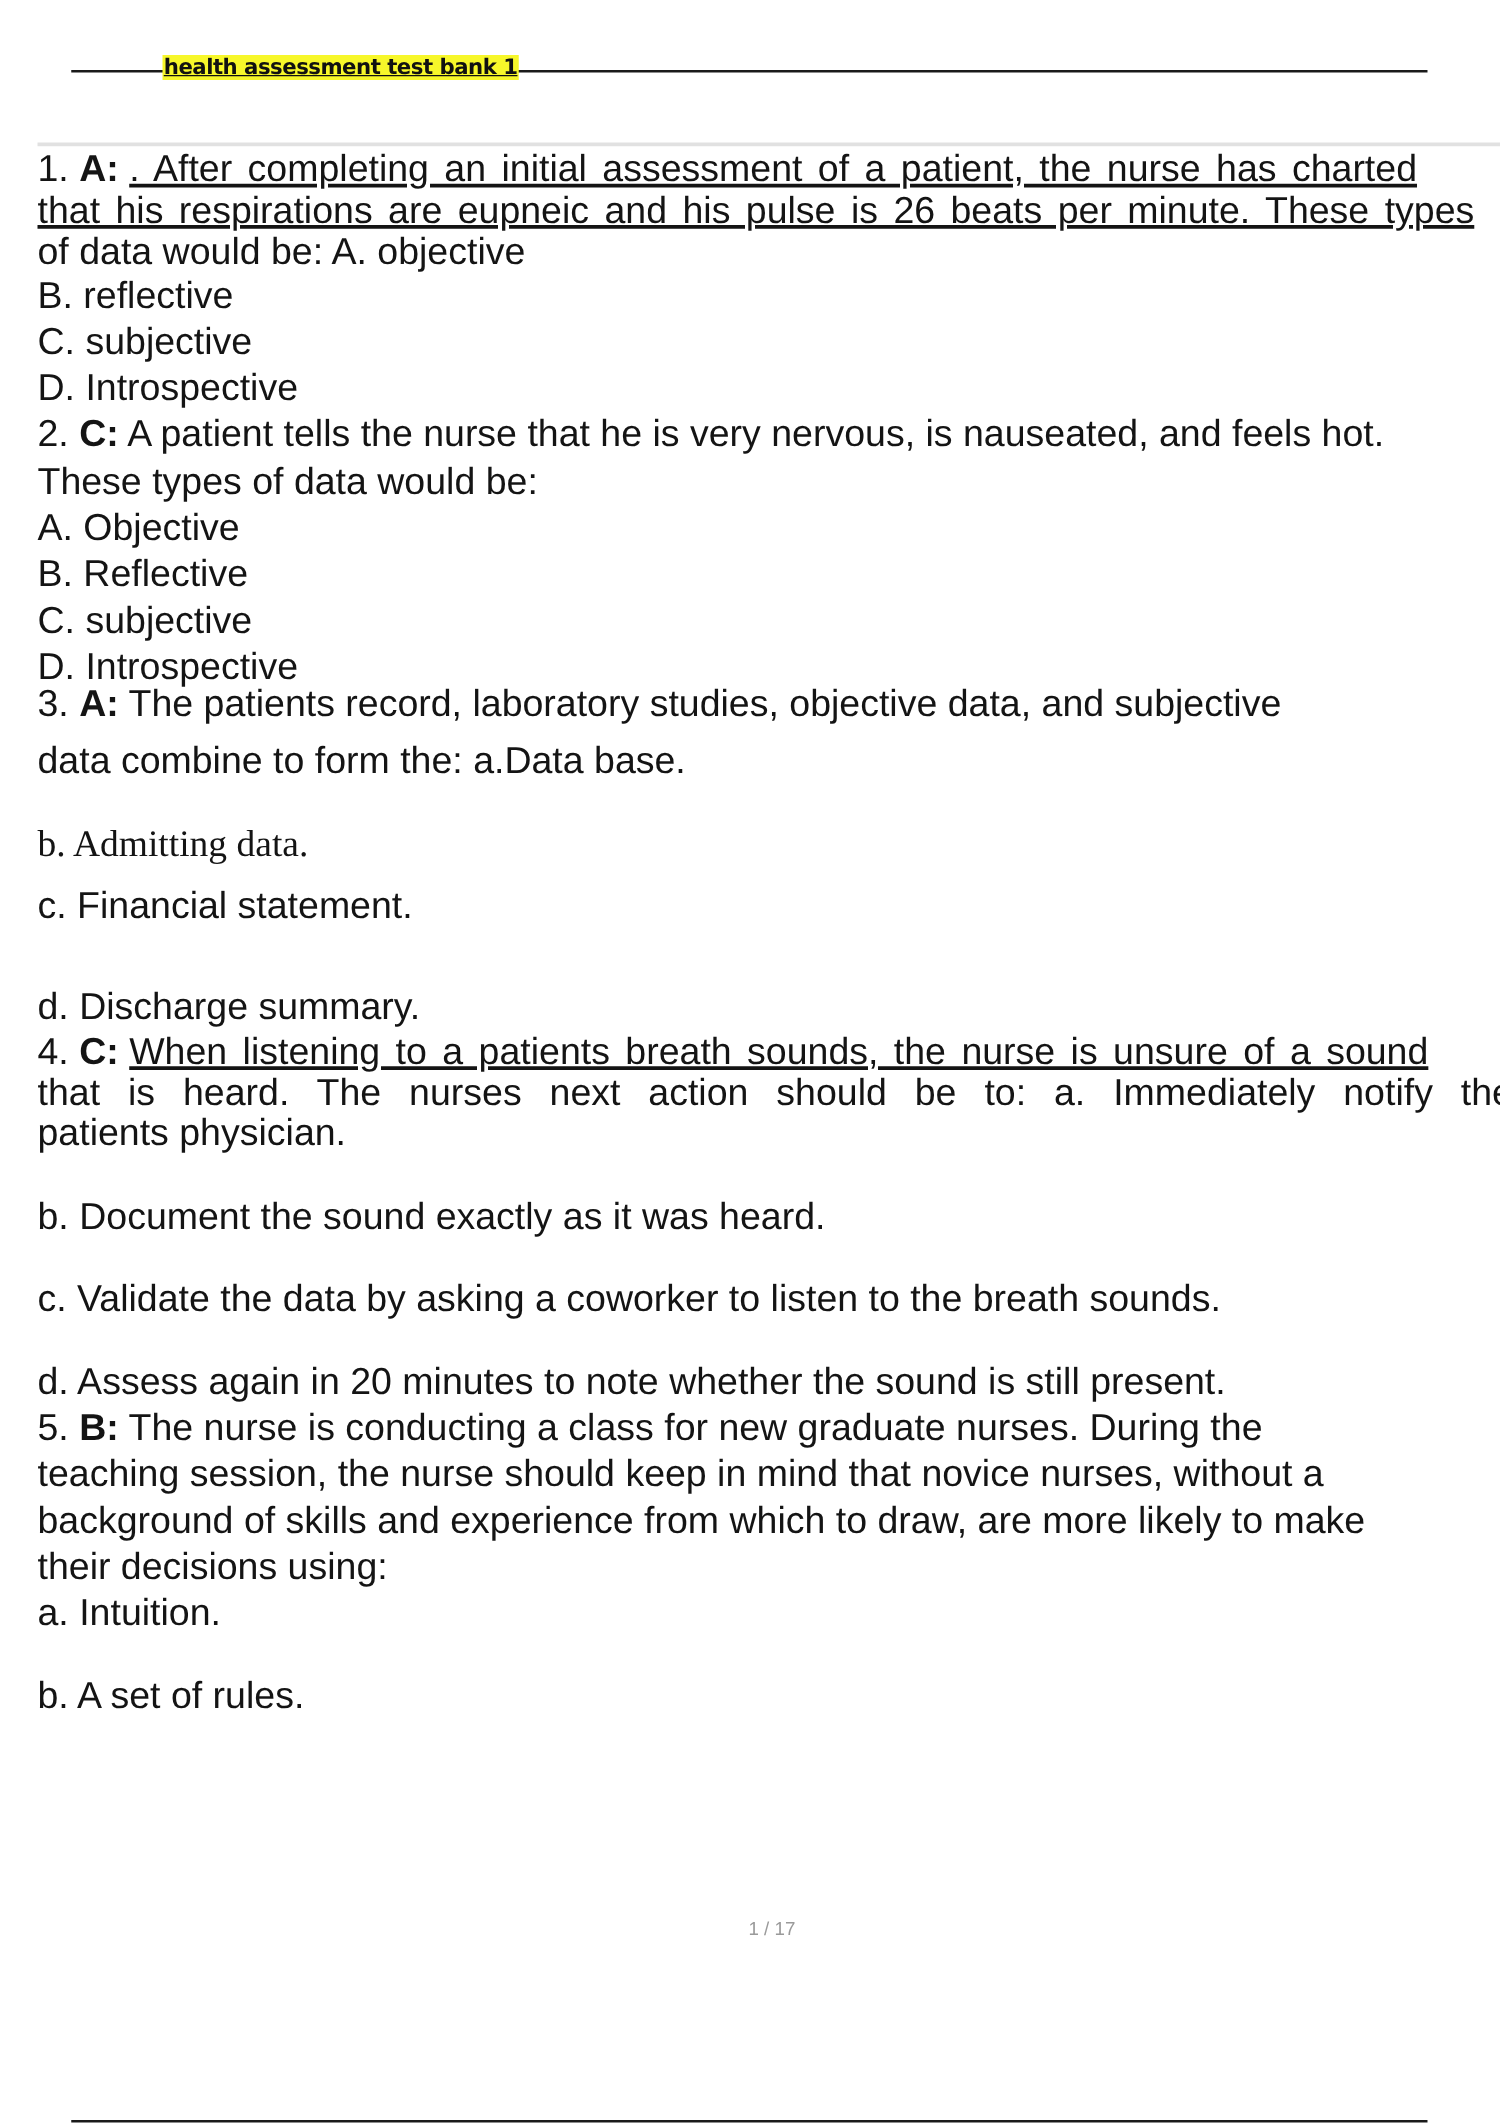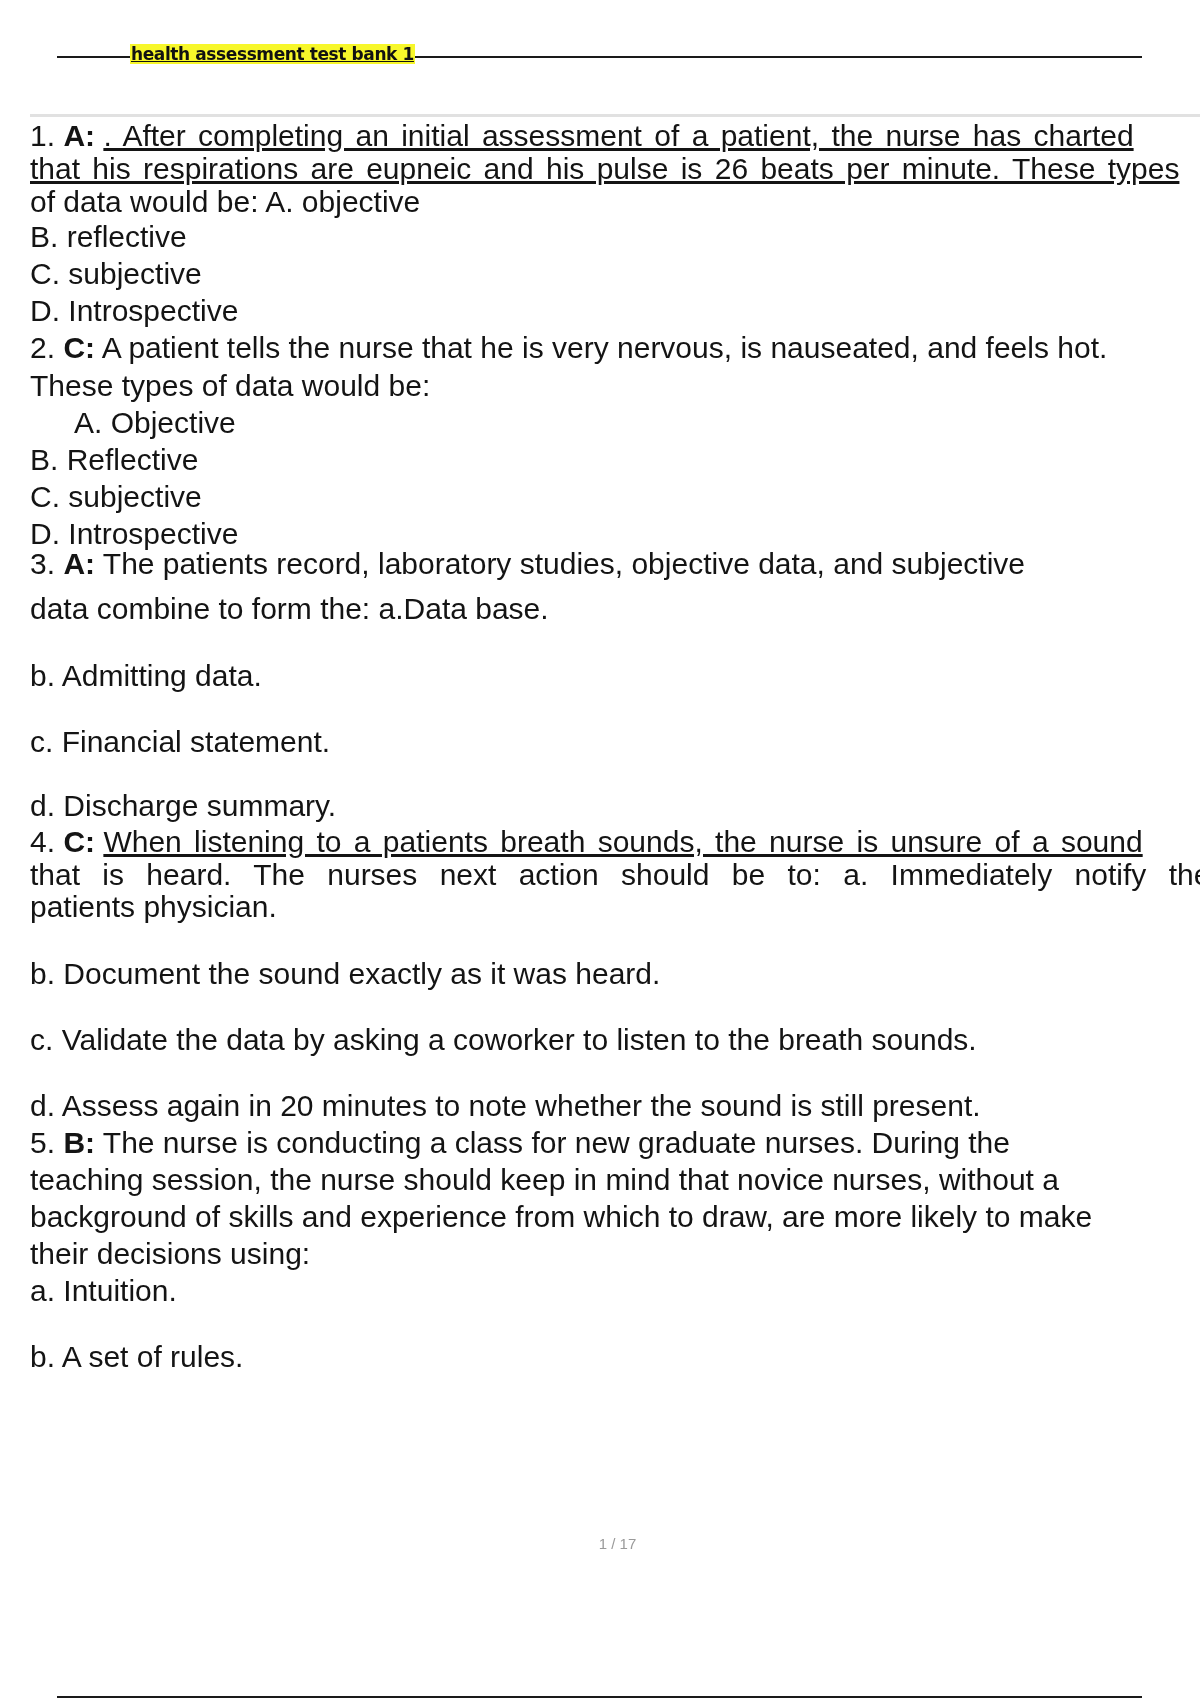--- a/index.html
+++ b/index.html
@@ -99,33 +99,33 @@
   <div class="line" style="top:101px;">B. reflective</div>
   <div class="line" style="top:138px;">C. subjective</div>
   <div class="line" style="top:175px;">D. Introspective</div>
 
   <div class="line" style="top:212px;">
     <span>2.</span>
     <b>C:</b>
     <span>A patient tells the nurse that he is very nervous, is nauseated, and feels hot.</span>
   </div>
   <div class="line" style="top:250px;">These types of data would be:</div>
-  <div class="line" style="top:287px;margin-left:44px;">A. Objective</div>
+  <div class="line" style="top:287px;">A. Objective</div>
   <div class="line" style="top:324px;">B. Reflective</div>
   <div class="line" style="top:361px;">C. subjective</div>
   <div class="line" style="top:398px;">D. Introspective</div>
 
   <div class="line" style="top:428px;">
     <span>3.</span>
     <b>A:</b>
     <span>The patients record, laboratory studies, objective data, and subjective</span>
   </div>
   <div class="line" style="top:473px;text-align:center;">data combine to form the: a.Data base.</div>
-  <div class="line" style="top:540px;">b. Admitting data.</div>
-  <div class="line" style="top:606px;text-align:right;">c. Financial statement.</div>
+  <div class="line" style="top:540px;font-family:Liberation Serif, serif;">b. Admitting data.</div>
+  <div class="line" style="top:589px;text-align:right;">c. Financial statement.</div>
   <div class="line" style="top:670px;">d. Discharge summary.</div>
 
   <div class="line" style="top:706px;">
     <span>4.</span>
     <b>C:</b>
     <span class="justify-spread">When listening to a patients breath sounds, the nurse is unsure of a sound</span>
   </div>
   <div class="line" style="top:739px; word-spacing:14px;">that is heard. The nurses next action should be to: a. Immediately notify the</div>
   <div class="line" style="top:771px;">patients physician.</div>
   <div class="line" style="top:838px;">b. Document the sound exactly as it was heard.</div>

